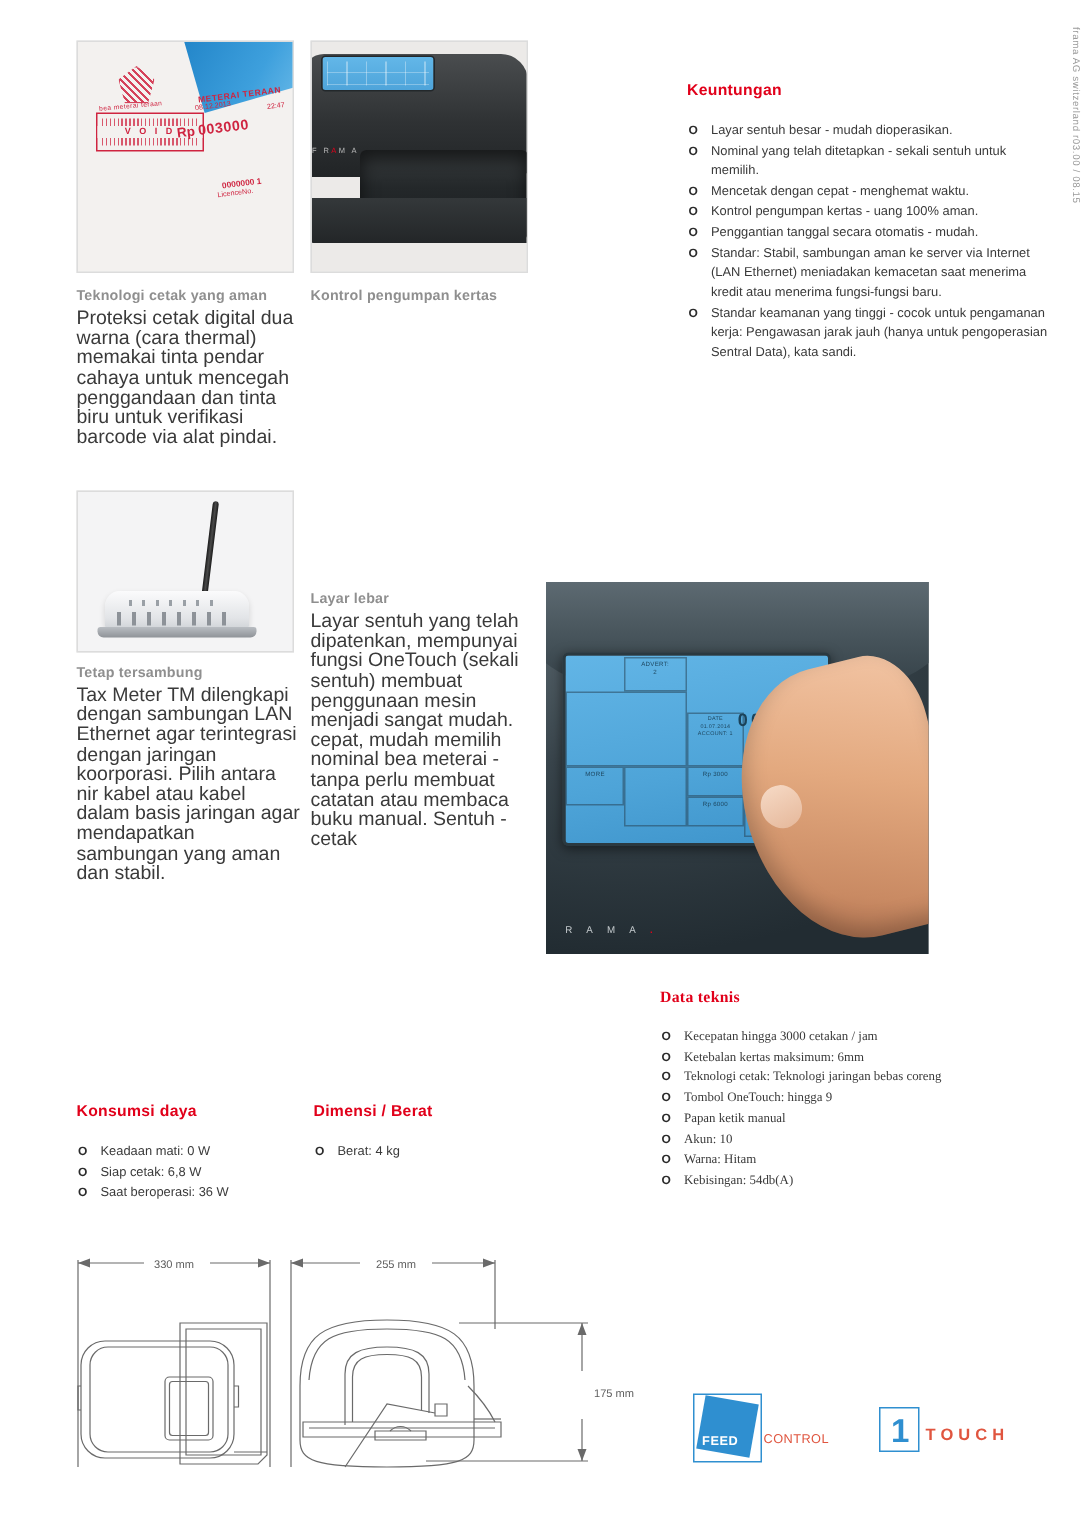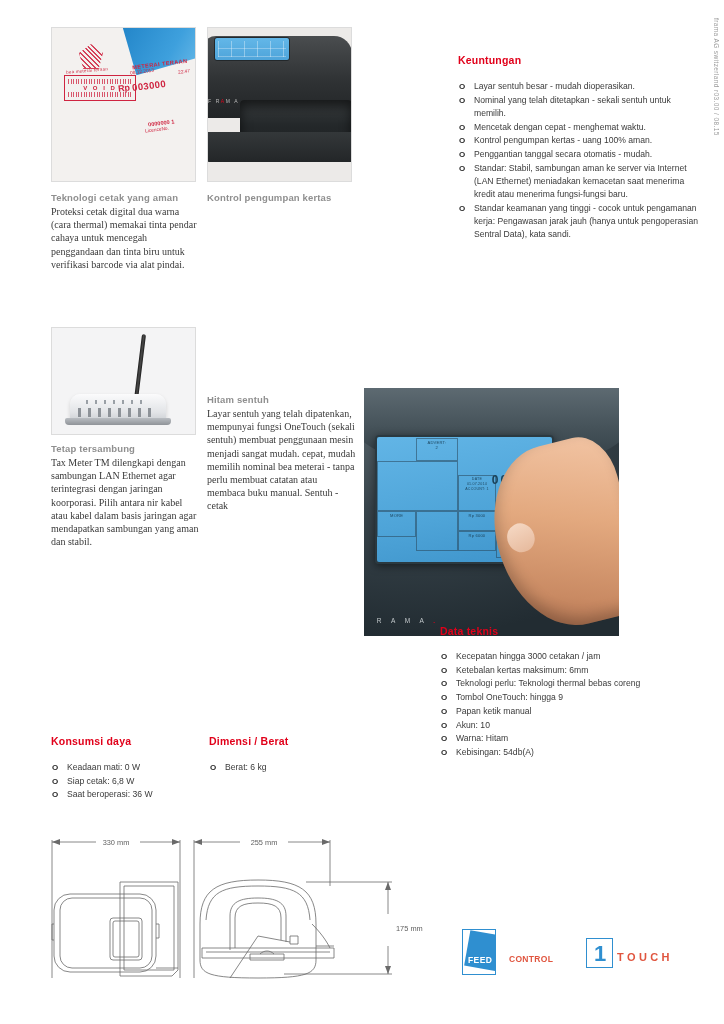--- a/index.html
+++ b/index.html
@@ -14,21 +14,21 @@
   
   .head-red {
     color: #e1001a; font-weight: bold; font-size: 10.5px;
     letter-spacing: .2px;
   }
   .head-grey {
     color: #8f8f8f; font-weight: bold; font-size: 9.5px;
     letter-spacing: .15px; margin-bottom: 2px;
   }
   .body-text {
-    color: #3a3a3a; font-size: 10px; line-height: 13.2px; font-family: Liberation Serif, serif;
+    color: #3a3a3a; font-size: 13px; line-height: 13.2px;
   }
   ul.bul { list-style: none; }
   ul.bul li {
     position: relative; padding-left: 16px;
     color: #3a3a3a; font-size: 8.6px; line-height: 13.2px;
     margin-bottom: .5px;
   }
   ul.bul li::before {
     content: "O"; position: absolute; left: 1px; top: 0;
     font-weight: bold; font-size: 8px; color: #2b2b2b;
@@ -179,33 +179,33 @@
     position:absolute; left:5%; bottom:5%;
     color:#c3c9cc; font-size:6.5px; letter-spacing:4px;
   }
   .hero-brand b { color:#e1001a; }
 
   
   .dim-label { font-size:7.4px; fill:#5e5e5e; font-family:"Liberation Sans", sans-serif; }
 
   
   .logo-feed {
-    position:absolute; width:34px; height:46px; border:1.6px solid #2f8fd0;
+    position:absolute; width:46px; height:46px; border:1.6px solid #2f8fd0;
     background:#fff; overflow:hidden;
   }
   .logo-feed .sq {
     position:absolute; left:4px; top:3px; width:36px; height:36px;
     background:#2f8fd0; transform: rotate(10deg);
   }
   .logo-feed .txt {
     position:absolute; left:5px; top:25px; font-size:8.5px; font-weight:bold;
     color:#fff; letter-spacing:.4px;
   }
   .logo-ctrl {
-    position:absolute; font-size:8.5px; font-weight:bold; color:#e0553f; letter-spacing:.3px;
+    position:absolute; font-size:8.5px; font-weight:normal; color:#e0553f; letter-spacing:.3px;
   }
   .logo-one {
     position:absolute; width:27px; height:30px; border:1.6px solid #2f8fd0;
     background:#fff;
   }
   .logo-one span {
     position:absolute; left:7px; top:2px; font-size:22px; font-weight:bold;
     color:#2f8fd0; line-height:26px;
   }
   .logo-touch {
@@ -284,21 +284,21 @@
     <div class="router-ports"></div>
     <div class="router-base"></div>
   </div>
 
   <div style="position:absolute; left:51px; top:443px; width:150px;">
     <div class="head-grey">Tetap tersambung</div>
     <div class="body-text">Tax Meter TM dilengkapi dengan sambungan LAN Ethernet agar terintegrasi dengan jaringan koorporasi. Pilih antara nir kabel atau kabel dalam basis jaringan agar mendapatkan sambungan yang aman dan stabil.</div>
   </div>
 
   <div style="position:absolute; left:207px; top:394px; width:150px;">
-    <div class="head-grey">Hitam sentuh</div>
+    <div class="head-grey">Layar lebar</div>
     <div class="body-text">Layar sentuh yang telah dipatenkan, mempunyai fungsi OneTouch (sekali sentuh) membuat penggunaan mesin menjadi sangat mudah. cepat, mudah memilih nominal bea meterai - tanpa perlu membuat catatan atau membaca buku manual. Sentuh - cetak</div>
   </div>
 
   <div class="hero" style="left:364px; top:388px; width:255px; height:248px;">
     <div class="hero-machine"></div>
     <div class="hero-lip"></div>
 
     <div class="hero-screen">
 
       <div class="scell" style="left:22%; top:1%; width:24%; height:18%;">
@@ -327,47 +327,47 @@
     </div>
 
     <div class="hero-finger">
       <div class="hero-nail"></div>
     </div>
     <div class="hero-brand">
       <span>R A M A</span> <b>.</b>
     </div>
   </div>
 
-  <div style="position:absolute; left:440px; top:625px; width:245px;">
+  <div style="position:absolute; left:440px; top:660px; width:245px;font-family:Liberation Serif, serif;">
     <div class="head-red">Data teknis</div>
     <ul class="bul" style="margin-top:13px;">
       <li>Kecepatan hingga 3000 cetakan / jam</li>
       <li>Ketebalan kertas maksimum: 6mm</li>
-      <li>Teknologi perlu: Teknologi thermal bebas coreng</li>
+      <li>Teknologi cetak: Teknologi jaringan bebas coreng</li>
       <li>Tombol OneTouch: hingga 9</li>
       <li>Papan ketik manual</li>
       <li>Akun: 10</li>
       <li>Warna: Hitam</li>
       <li>Kebisingan: 54db(A)</li>
     </ul>
   </div>
 
   <div style="position:absolute; left:51px; top:735px; width:150px;">
     <div class="head-red">Konsumsi daya</div>
     <ul class="bul" style="margin-top:14px;">
       <li>Keadaan mati: 0 W</li>
       <li>Siap cetak: 6,8 W</li>
       <li>Saat beroperasi: 36 W</li>
     </ul>
   </div>
 
   <div style="position:absolute; left:209px; top:735px; width:150px;">
     <div class="head-red">Dimensi / Berat</div>
     <ul class="bul" style="margin-top:14px;">
-      <li>Berat: 6 kg</li>
+      <li>Berat: 4 kg</li>
     </ul>
   </div>
 
   <svg style="position:absolute; left:44px; top:828px;" width="390" height="170" viewBox="0 0 390 170">
     <g fill="none" stroke="#6a6a6a" stroke-width="0.8">
 
       <g>
         <line x1="8" y1="12" x2="8" y2="150"></line>
         <line x1="136" y1="12" x2="136" y2="150"></line>
         <line x1="8" y1="14" x2="52" y2="14"></line>

